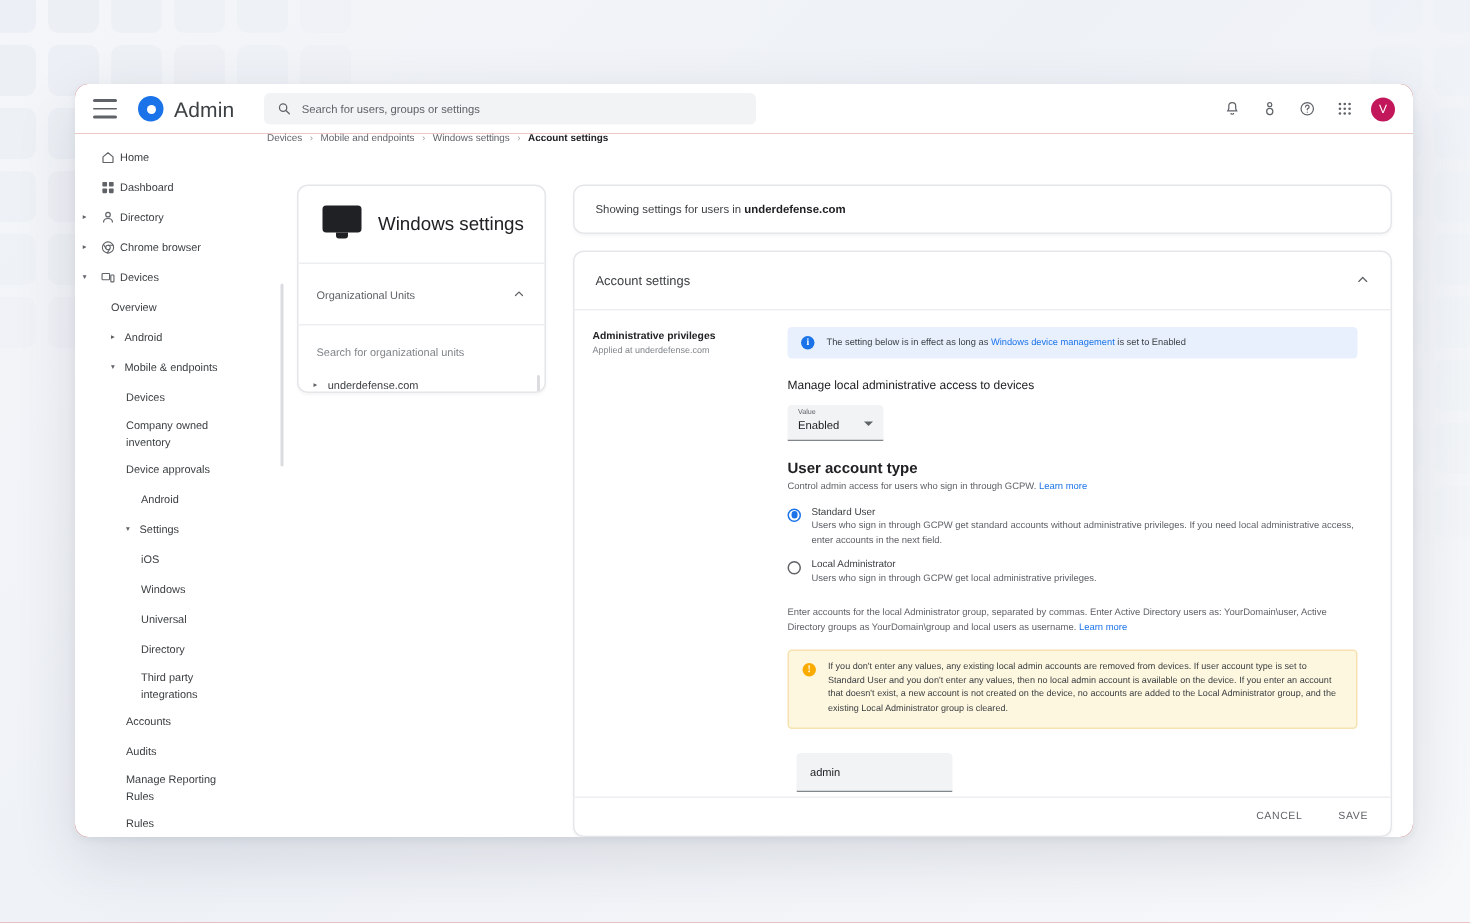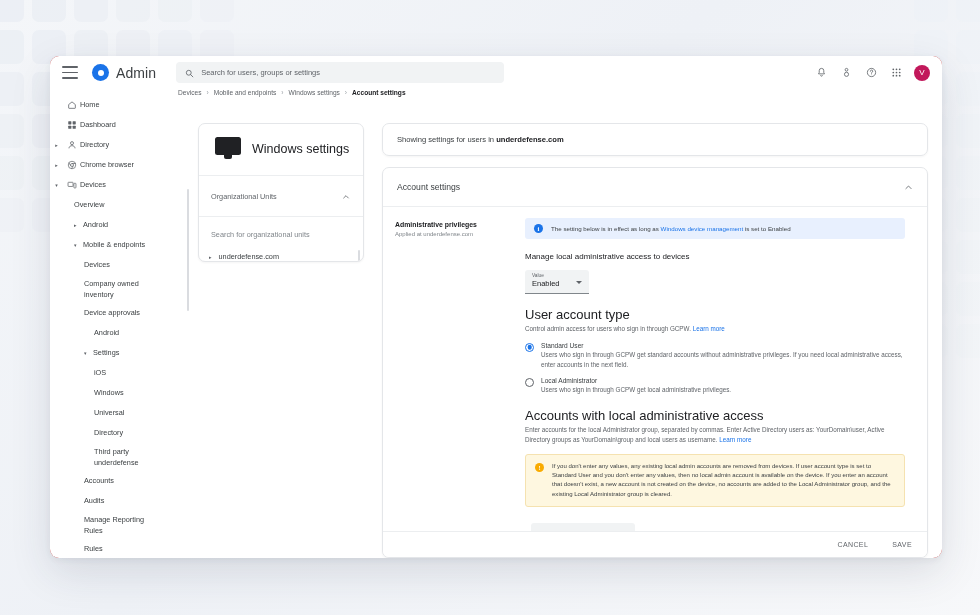--- a/index.html
+++ b/index.html
@@ -211,21 +211,21 @@
   }
   .blue-dot {
     width: 9px; height: 9px; border-radius: 50%; background: #1a73e8;
     color: #fff; font-size: 6.5px; font-weight: 700;
     display: flex; align-items: center; justify-content: center;
     font-family: "Liberation Serif", serif; flex: none;
   }
   a.lnk { color: #1a73e8; text-decoration: none; cursor: pointer; }
 
   .section-title { font-size: 8px; color: #202124; font-weight: 400; }
-  .field-title { font-size: 13px; color: #202124; font-weight: 400; margin-top: 4px; }
+  .field-title { font-size: 10px; color: #202124; font-weight: 700; margin-top: 4px; }
   .field-desc { font-size: 6.3px; color: #5f6368; line-height: 1.55; margin-top: 2px; }
 
   .select-box {
     margin-top: 9px;
     width: 64px; height: 24px;
     background: #f1f3f4;
     border-bottom: 1px solid #80868b;
     border-radius: 3px 3px 0 0;
     padding: 3px 6px 0 7px;
     position: relative; cursor: pointer;
@@ -517,21 +517,21 @@
         <div class="nav-item">
           <span class="nav-pad-44" style="flex: 0 0 auto;"></span>
           <span class="nav-label">Universal</span>
         </div>
         <div class="nav-item">
           <span class="nav-pad-44" style="flex: 0 0 auto;"></span>
           <span class="nav-label">Directory</span>
         </div>
         <div class="nav-item tall">
           <span class="nav-pad-44" style="flex: 0 0 auto;"></span>
-          <span class="nav-label">Third party underdefense</span>
+          <span class="nav-label">Third party integrations</span>
         </div>
         <div class="nav-item">
           <span class="nav-pad-34" style="flex: 0 0 auto;"></span>
           <span class="nav-label">Accounts</span>
         </div>
         <div class="nav-item">
           <span class="nav-pad-34" style="flex: 0 0 auto;"></span>
           <span class="nav-label">Audits</span>
         </div>
         <div class="nav-item tall">
@@ -626,21 +626,20 @@
               <div class="radio-row">
                 <span class="radio"></span>
                 <span class="radio-main">
                   <span class="radio-label" style="display:block;">Local Administrator</span>
                   <span class="radio-desc" style="display:block;">Users who sign in through GCPW get local administrative privileges.</span>
                 </span>
               </div>
             </div>
 
             <div style="margin-top:13px;">
-              <div class="field-title">Accounts with local administrative access</div>
               <div class="field-desc"><span>Enter accounts for the local Administrator group, separated by commas. Enter Active Directory users as: YourDomain\user, Active Directory groups as YourDomain\group and local users as username.</span> <a class="lnk">Learn more</a></div>
             </div>
 
             <div class="warnbox">
               <span class="warn-dot">!</span>
               <span class="warn-text">If you don't enter any values, any existing local admin accounts are removed from devices. If user account type is set to Standard User and you don't enter any values, then no local admin account is available on the device. If you enter an account that doesn't exist, a new account is not created on the device, no accounts are added to the Local Administrator group, and the existing Local Administrator group is cleared.</span>
             </div>
 
             <div class="textfield">
               <span>admin</span>

